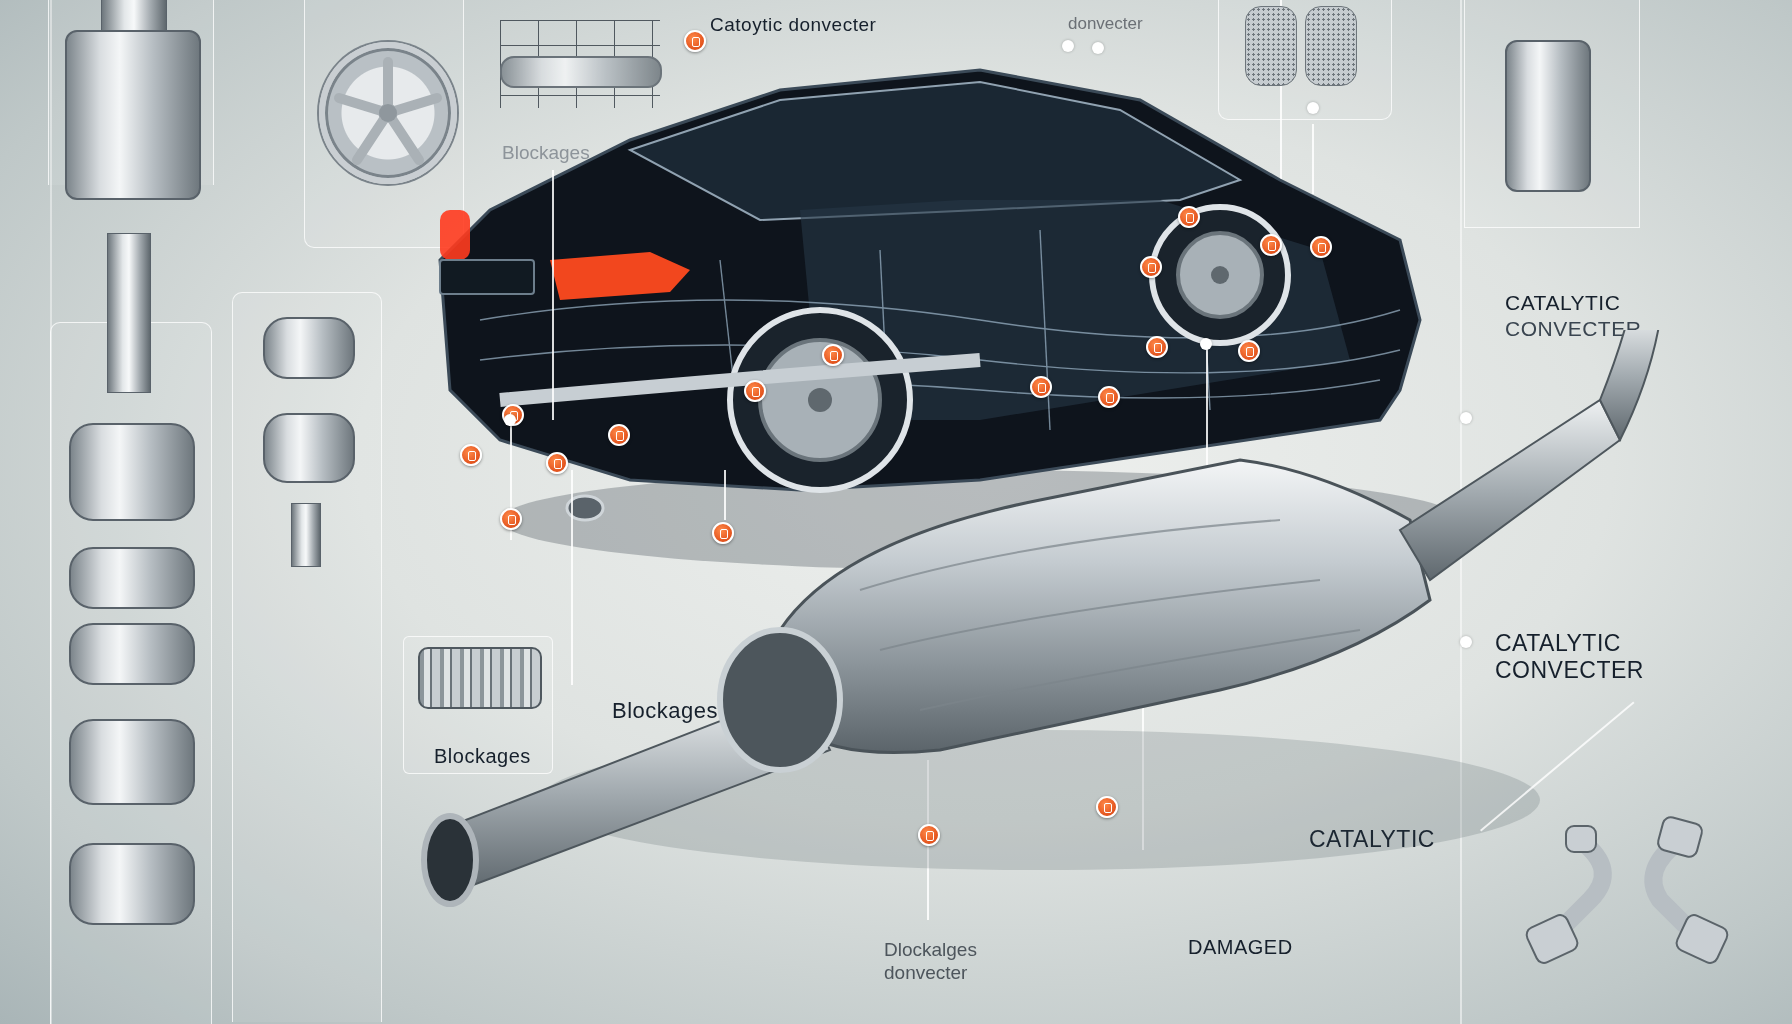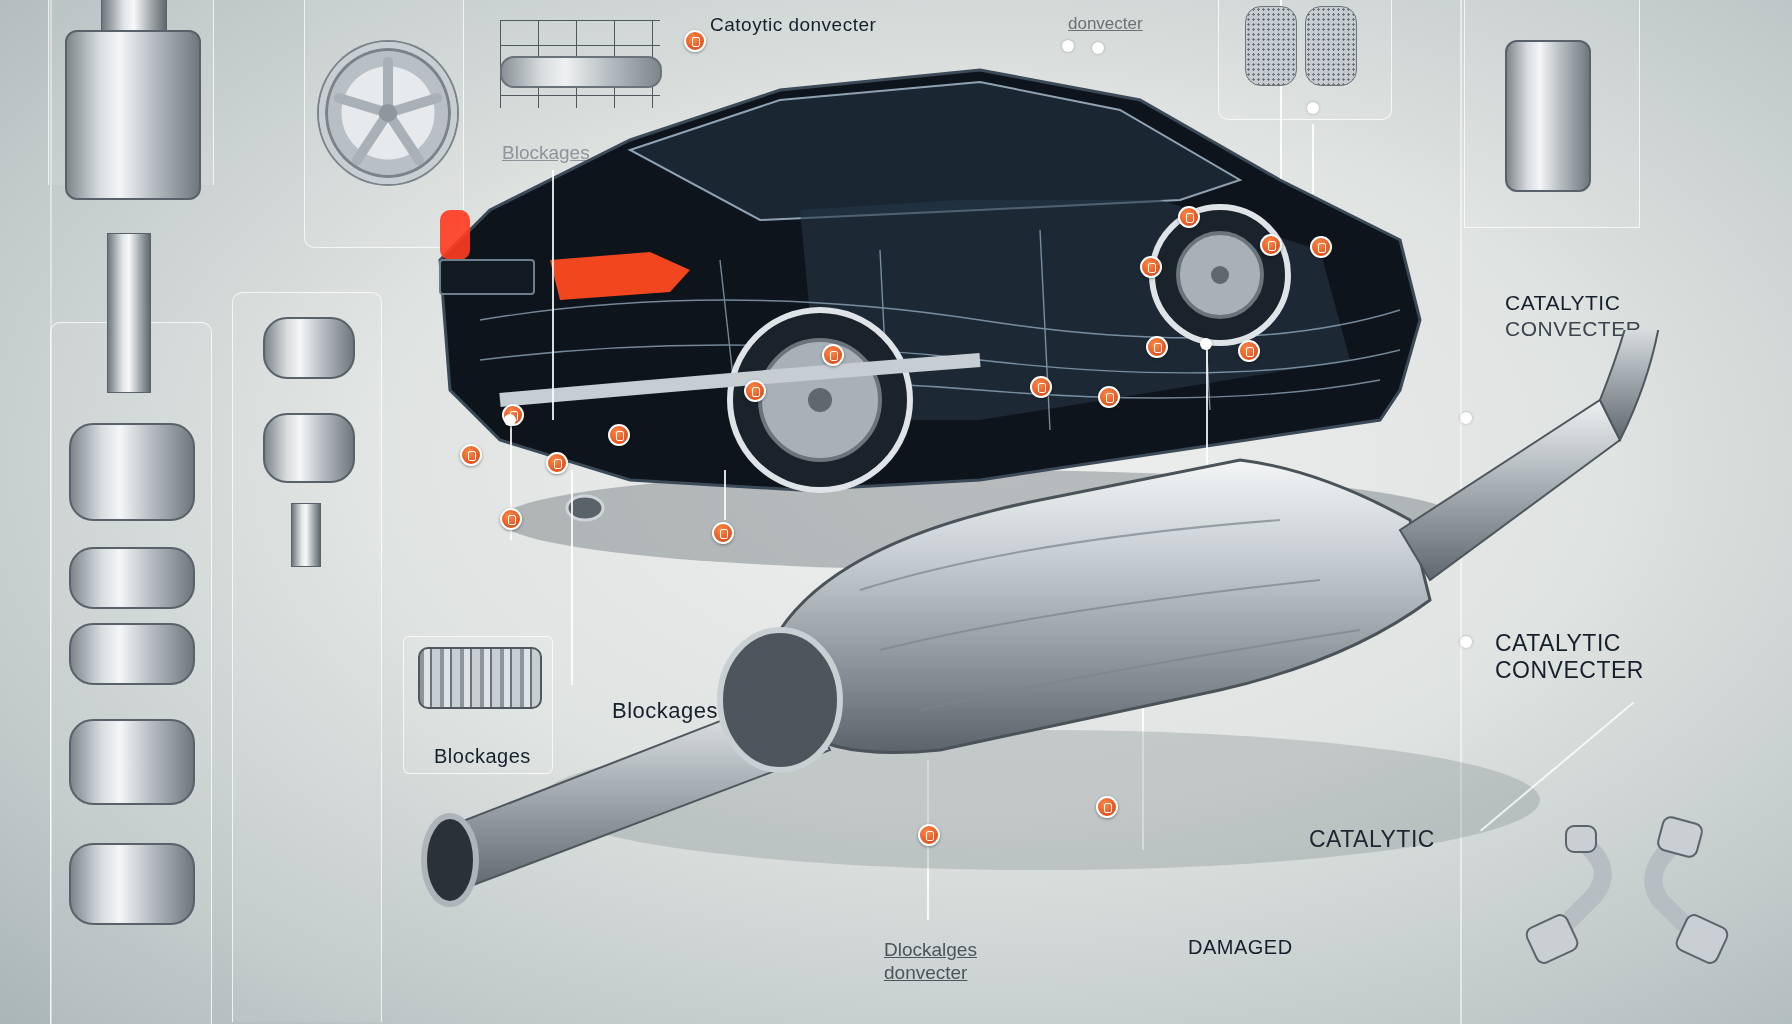--- a/index.html
+++ b/index.html
@@ -11,21 +11,21 @@
   }
   .abs { position: absolute; }
   .panel {
     position: absolute;
     border: 1.5px solid rgba(255,255,255,0.75);
     border-radius: 10px;
     background: rgba(255,255,255,0.08);
   }
   .vline { position: absolute; width: 2px; background: rgba(255,255,255,0.85); }
   .label-dark { color: #16202c; font-weight: 400; letter-spacing: 0.5px; }
-  .label-faded { color: #5a6068; text-decoration: underline; }
+  .label-faded { color: #5a6068; }
   .marker {
     position: absolute; width: 22px; height: 22px; border-radius: 50%;
     background: radial-gradient(circle at 40% 35%, #ff8a4a, #e2521c 70%, #b23a10);
     border: 2px solid #fff;
     box-shadow: 0 1px 3px rgba(0,0,0,0.4);
   }
   .marker::after {
     content: ""; position: absolute; left: 6px; top: 5px; width: 6px; height: 8px;
     border: 1.5px solid #fff; border-radius: 2px;
   }

